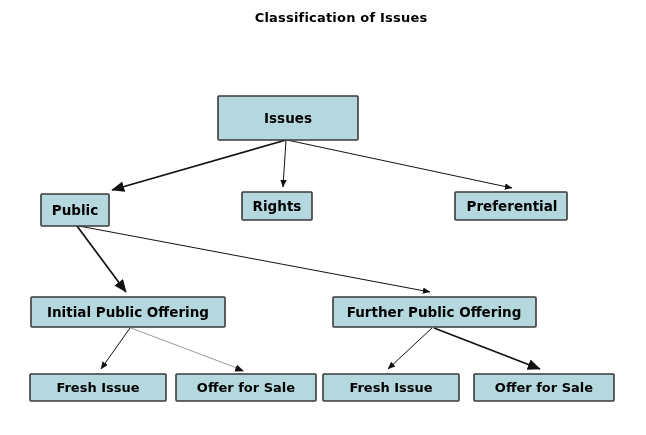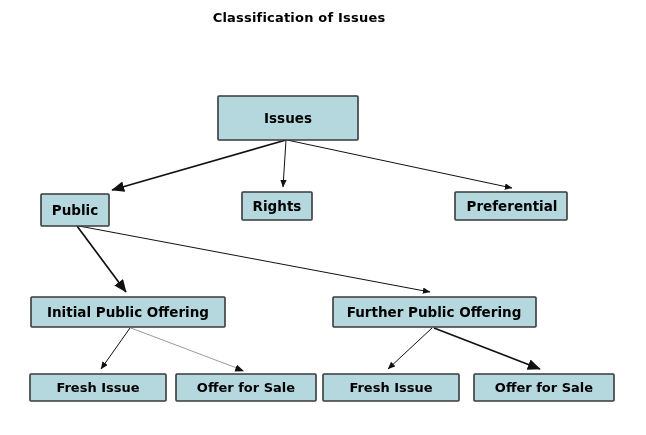--- a/index.html
+++ b/index.html
@@ -23,20 +23,21 @@
   .chart-title {
     position: absolute;
     left: 0;
     top: 10px;
     width: 598px;
     text-align: center;
     font-size: 13px;
     font-weight: bold;
     color: #000000;
     letter-spacing: 0.2px;
+    padding-left: 42px;
   }
   svg.flow {
     position: absolute;
     left: 0;
     top: 0;
     width: 646px;
     height: 435px;
   }
   .node-box {
     fill: #b4d8de;

